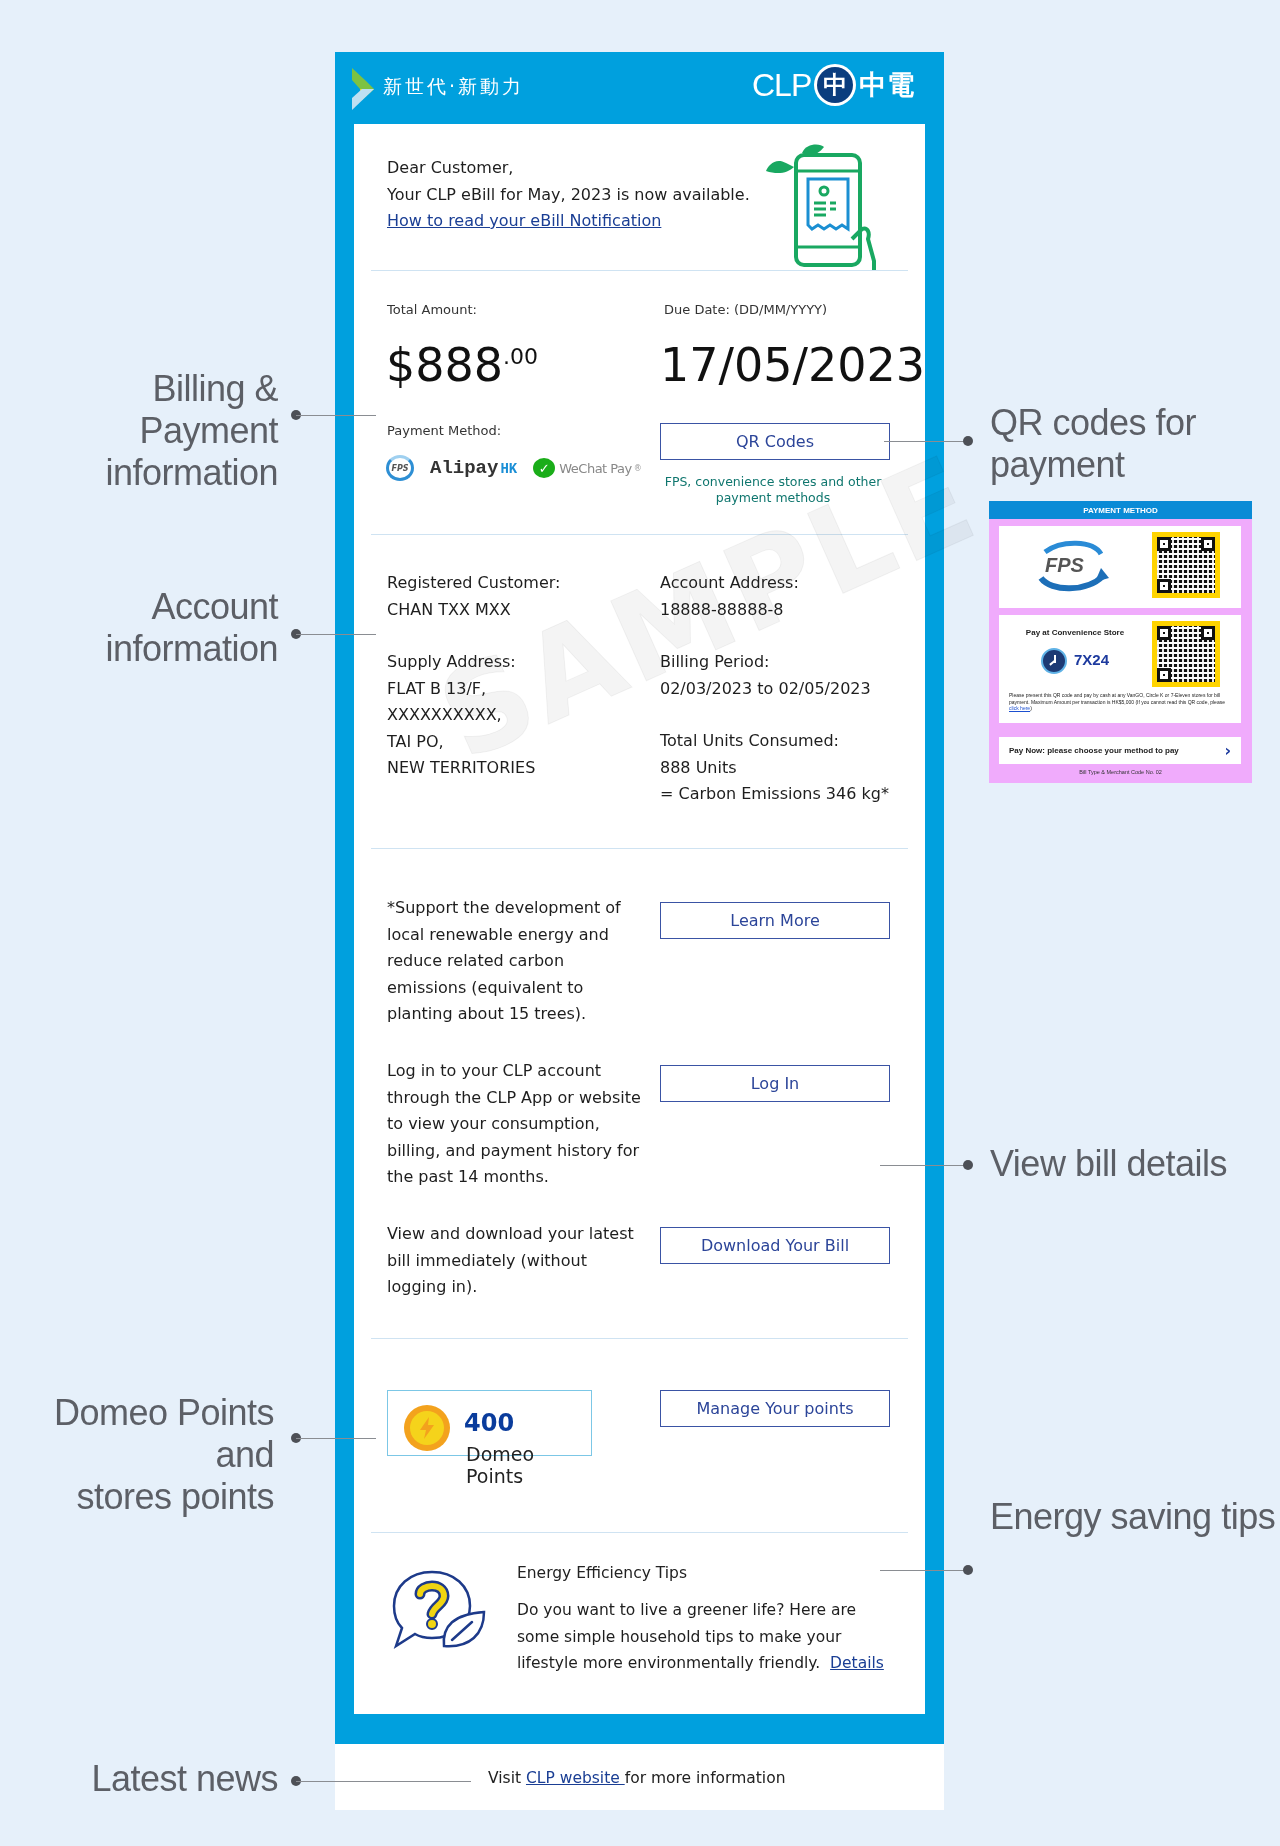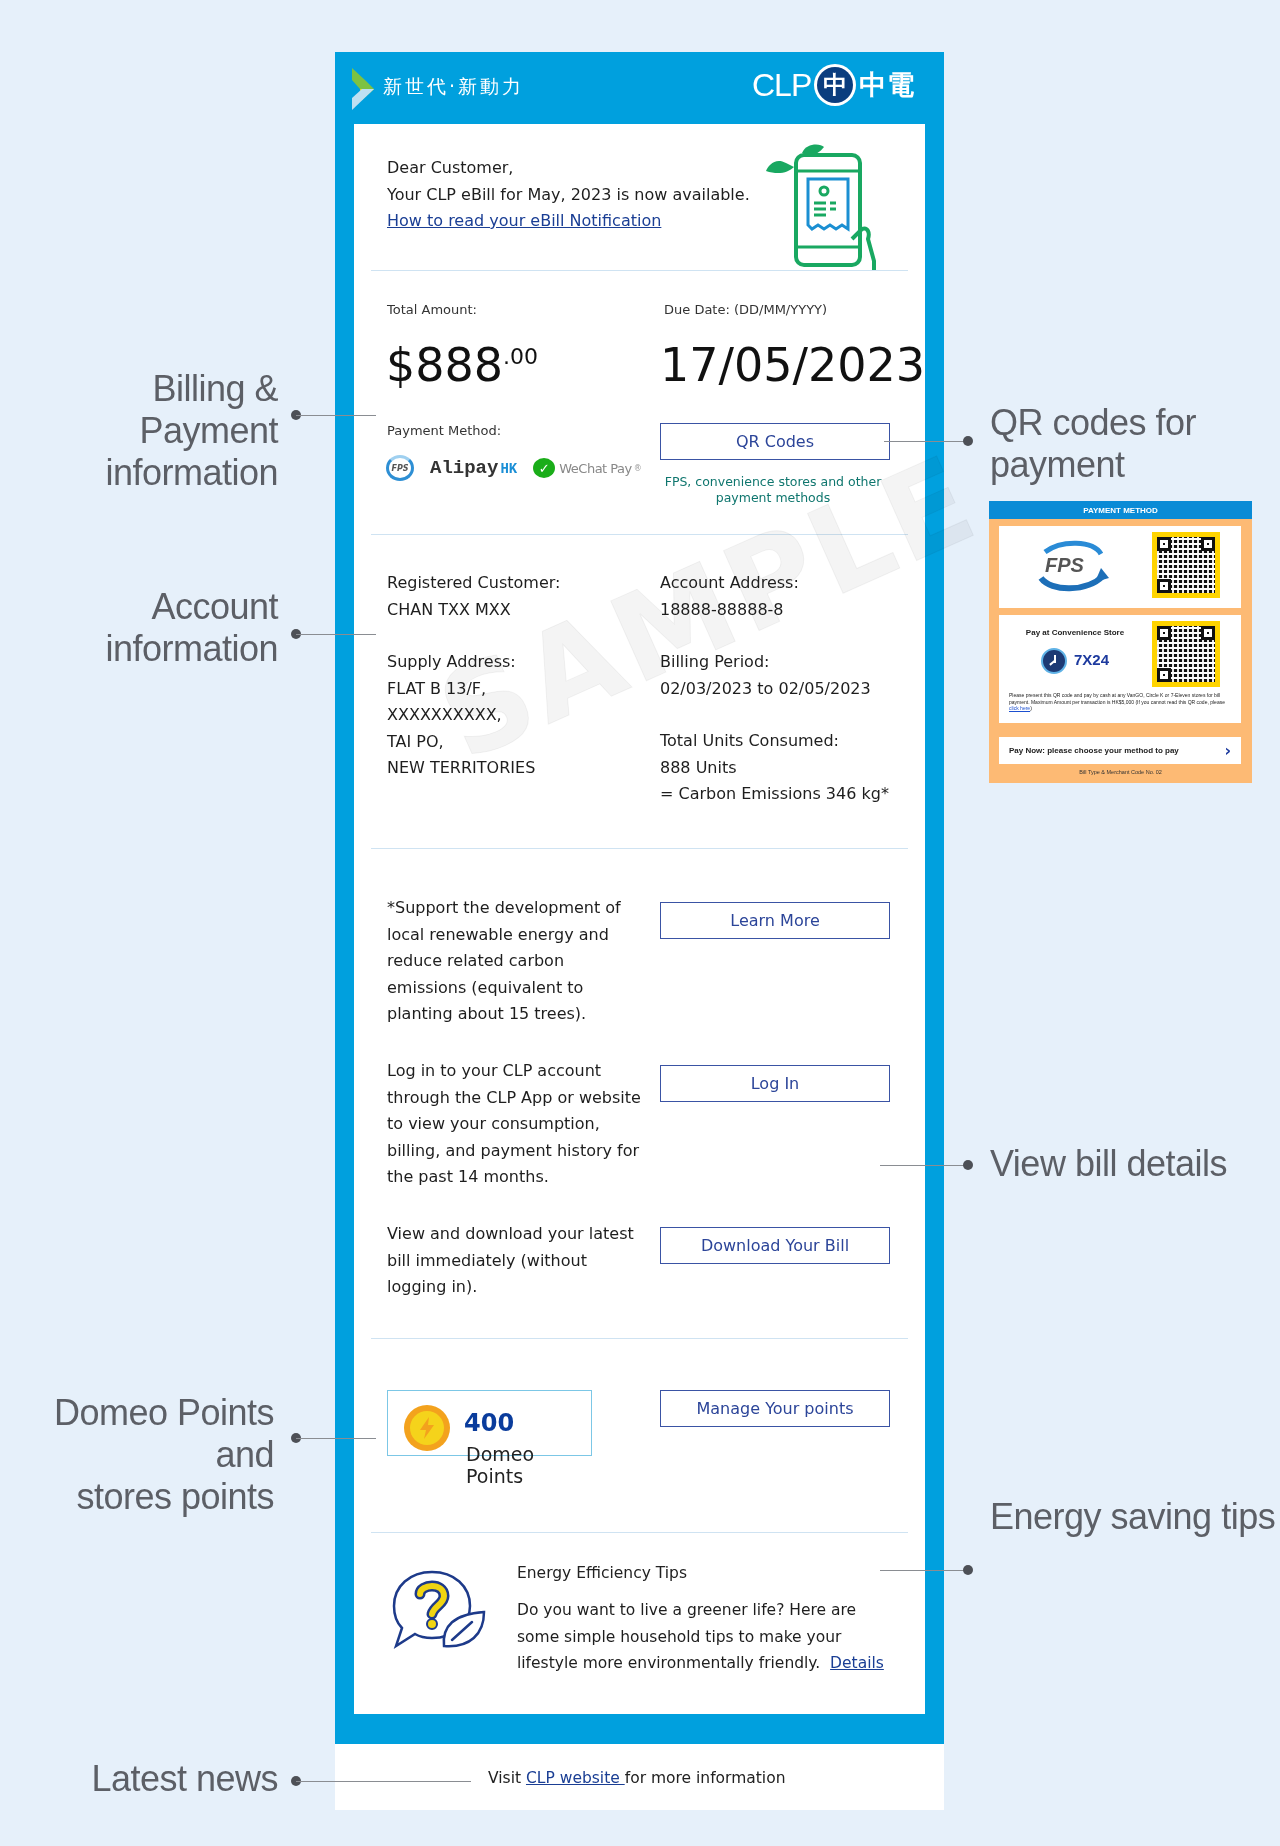--- a/index.html
+++ b/index.html
@@ -66,21 +66,21 @@
   .points-value { left: 76px; top: 18px; font-size: 24px; font-weight: bold; color: #0a3c9c; }
   .points-label { left: 78px; top: 52px; font-size: 19px; color: #222; }
 
   
   .callout { color: #5c5f66; font-family: "Liberation Sans", sans-serif; font-size: 36px; line-height: 42px; letter-spacing: -0.5px; }
   .callout.right-align { text-align: right; }
   .dot { width: 10px; height: 10px; border-radius: 50%; background: #4d5056; }
   .line { height: 1px; background: #8a8d92; }
 
   
-  .paycard { left: 989px; top: 501px; width: 263px; height: 282px; background: #fdba74; padding-left: 36px; }
+  .paycard { left: 989px; top: 501px; width: 263px; height: 282px; background: #f0abfc; padding-left: 36px; }
   .paycard-head { left: 0; top: 0; width: 263px; height: 18px; background: #0a8bd6; color: #fff; font-size: 8px; font-weight: bold; display:flex; align-items:center; justify-content:center; font-family: "Liberation Sans", sans-serif; }
   .paycard-panel { background: #fff; left: 10px; width: 242px; }
   .qr { width: 68px; height: 66px; background: #ffd400; padding: 5px; }
   .qr-inner { width: 100%; height: 100%; background:
       repeating-linear-gradient(0deg, #111 0 3px, #fff 3px 5px),
       #fff;
       position: relative; }
   .qr-inner::before { content:""; position:absolute; inset:0;
       background: repeating-linear-gradient(90deg, rgba(255,255,255,0.9) 0 2px, transparent 2px 5px); }
   .qr-corner { position:absolute; width: 14px; height: 14px; border: 3px solid #111; background:#fff; z-index:2; }

